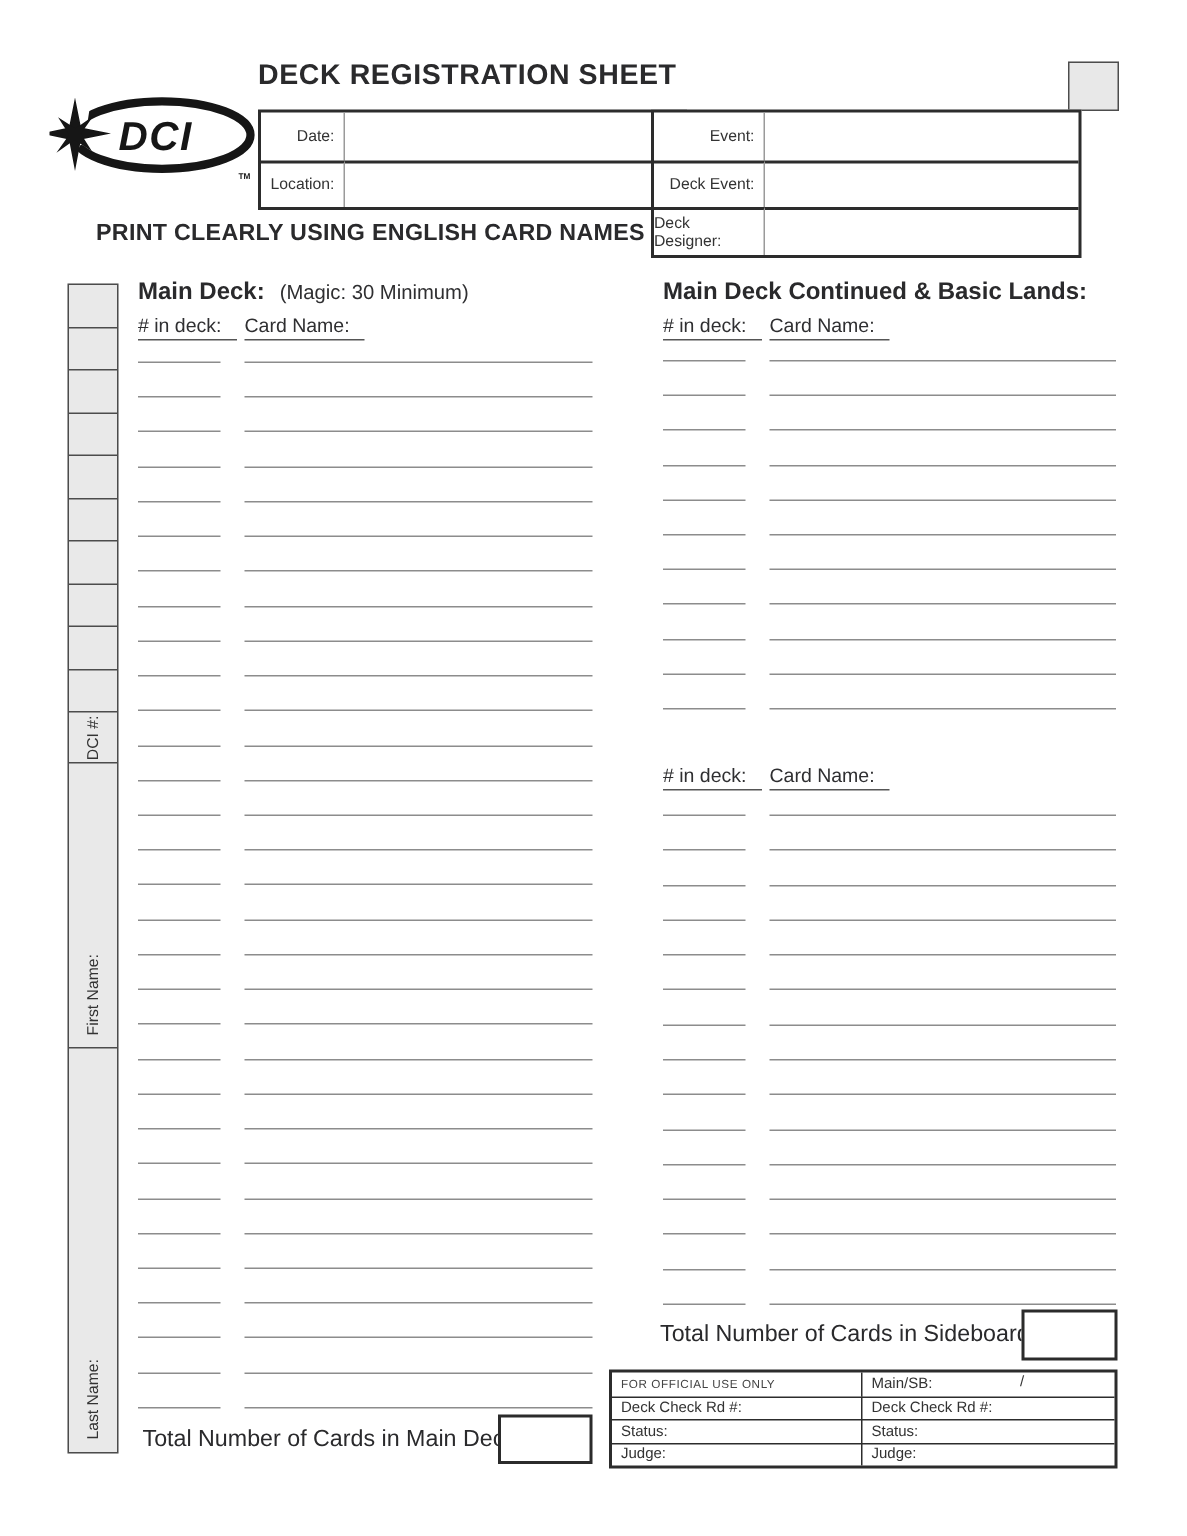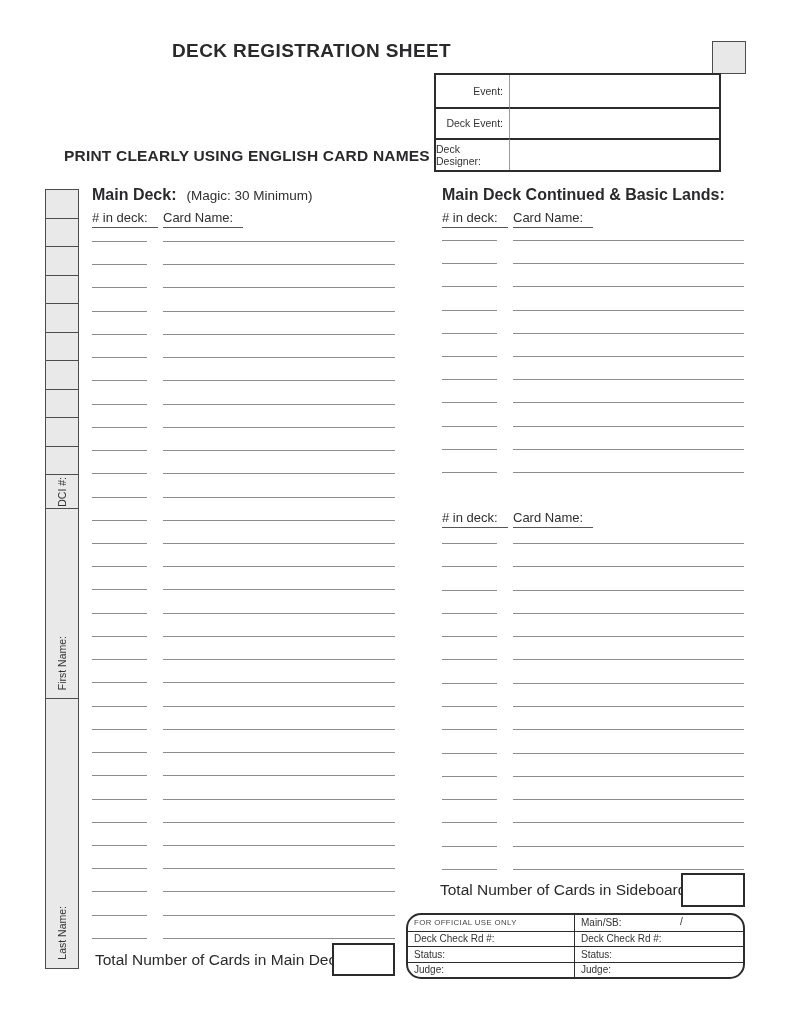--- a/index.html
+++ b/index.html
@@ -59,21 +59,40 @@
 </style>
 </head>
 <body>
 
 <div id="page">
 
   <div class="abs doc-title" style="left:172px;top:40px;">DECK REGISTRATION SHEET</div>
 
   <div class="abs first-letter-box" style="left:712px;top:41px;"></div>
 
-
+  <div class="abs" style="left:33px;top:64px;">
+    <svg width="138" height="60" viewBox="0 0 276 120">
+      <ellipse cx="150" cy="52" rx="118" ry="45" fill="none" stroke="#161616" stroke-width="11"></ellipse>
+      <g>
+        <path d="M34 2 L42 42 L82 50 L42 58 L34 100 L26 58 L-12 50 L26 42 Z
+                 M34 22 L38 46 L62 50 L38 54 L34 80 L30 54 L6 50 L30 46 Z" fill="#fff" stroke="#fff" stroke-width="9" transform="rotate(20 34 51)"></path>
+        <path d="M34 2 L42 42 L82 50 L42 58 L34 100 L26 58 L-12 50 L26 42 Z" fill="#161616"></path>
+        <path d="M34 16 L39 45 L66 51 L39 57 L34 86 L29 57 L2 51 L29 45 Z" fill="#161616" transform="rotate(45 34 51)"></path>
+      </g>
+      <text x="92" y="72" font-size="54" font-weight="bold" font-style="italic" font-family="Liberation Sans, sans-serif" letter-spacing="2" fill="#161616">DCI</text>
+      <text x="252" y="110" font-size="11" font-weight="bold" fill="#161616" font-family="Liberation Sans, sans-serif">TM</text>
+    </svg>
+  </div>
+
+  <div class="abs ftable" style="left:172px;top:73px;width:286px;height:67px;grid-template-columns:56px 1fr;grid-template-rows:1fr 1fr;">
+    <div class="flabel">Date:</div>
+    <div class="fvalue"></div>
+    <div class="flabel bt">Location:</div>
+    <div class="fvalue bt"></div>
+  </div>
 
   <div class="abs ftable" style="left:434px;top:73px;width:287px;height:99px;grid-template-columns:74px 1fr;grid-template-rows:1fr 1fr 1fr;">
     <div class="flabel">Event:</div>
     <div class="fvalue"></div>
     <div class="flabel bt">Deck Event:</div>
     <div class="fvalue bt"></div>
     <div class="flabel bt">Deck Designer:</div>
     <div class="fvalue bt"></div>
   </div>
 
@@ -127,21 +146,21 @@
   <div class="abs" style="left:442px;top:508px;">
     <span class="colhead"># in deck:</span>
   </div>
   <div class="abs" style="left:513px;top:508px;">
     <span class="colhead">Card Name:</span>
   </div>
 
   <div class="abs total-label" style="left:440px;top:881px;">Total Number of Cards in Sideboard:</div>
   <div class="abs total-box" style="left:681px;top:873px;width:64px;height:34px;"></div>
 
-  <div class="abs official" style="left:406px;top:913px;width:339px;border-radius:15px;">
+  <div class="abs official" style="left:406px;top:913px;width:339px;">
     <div class="ocell oheader">FOR OFFICIAL USE ONLY</div>
     <div class="ocell oright">
       <span>Main/SB:</span>
       <span class="slash">/</span>
     </div>
     <div class="ocell bt">Deck Check Rd #:</div>
     <div class="ocell oright bt">Deck Check Rd #:</div>
     <div class="ocell bt">Status:</div>
     <div class="ocell oright bt">Status:</div>
     <div class="ocell bt">Judge:</div>

